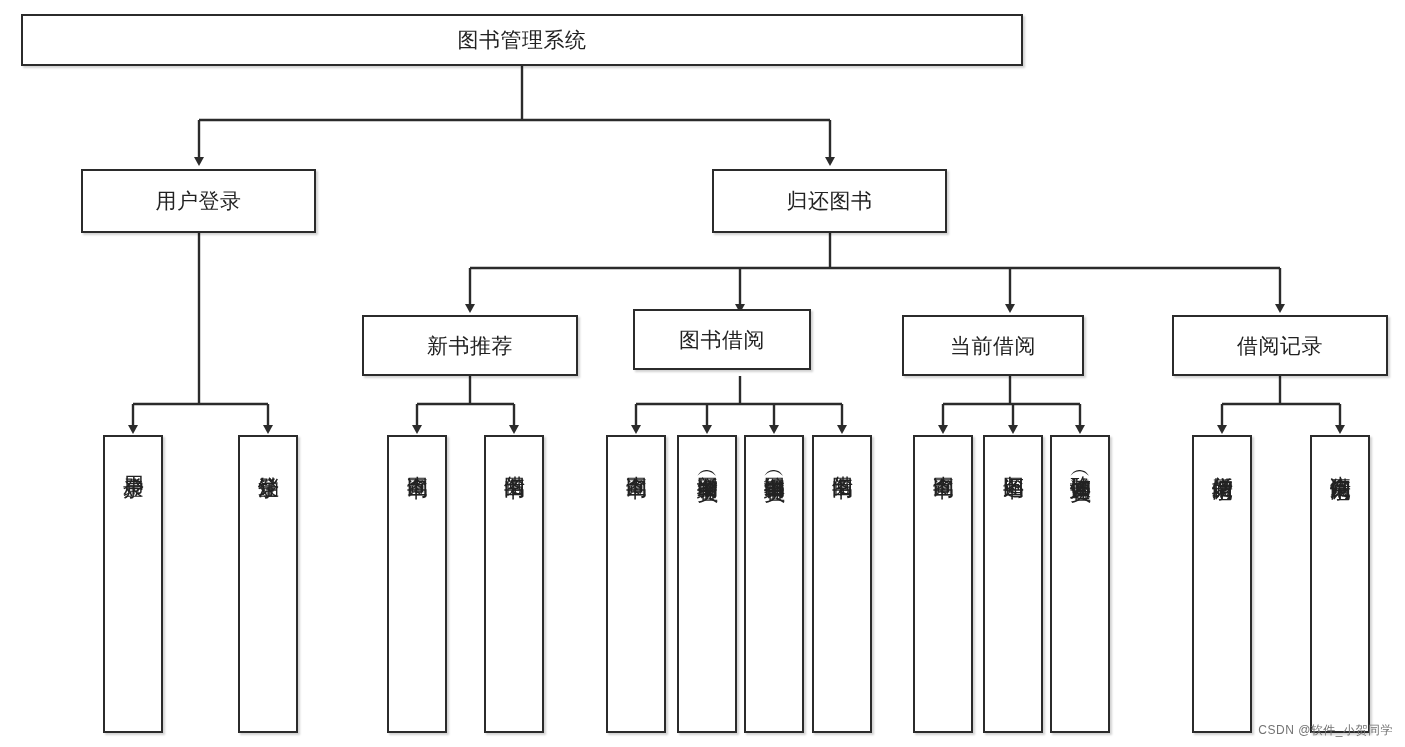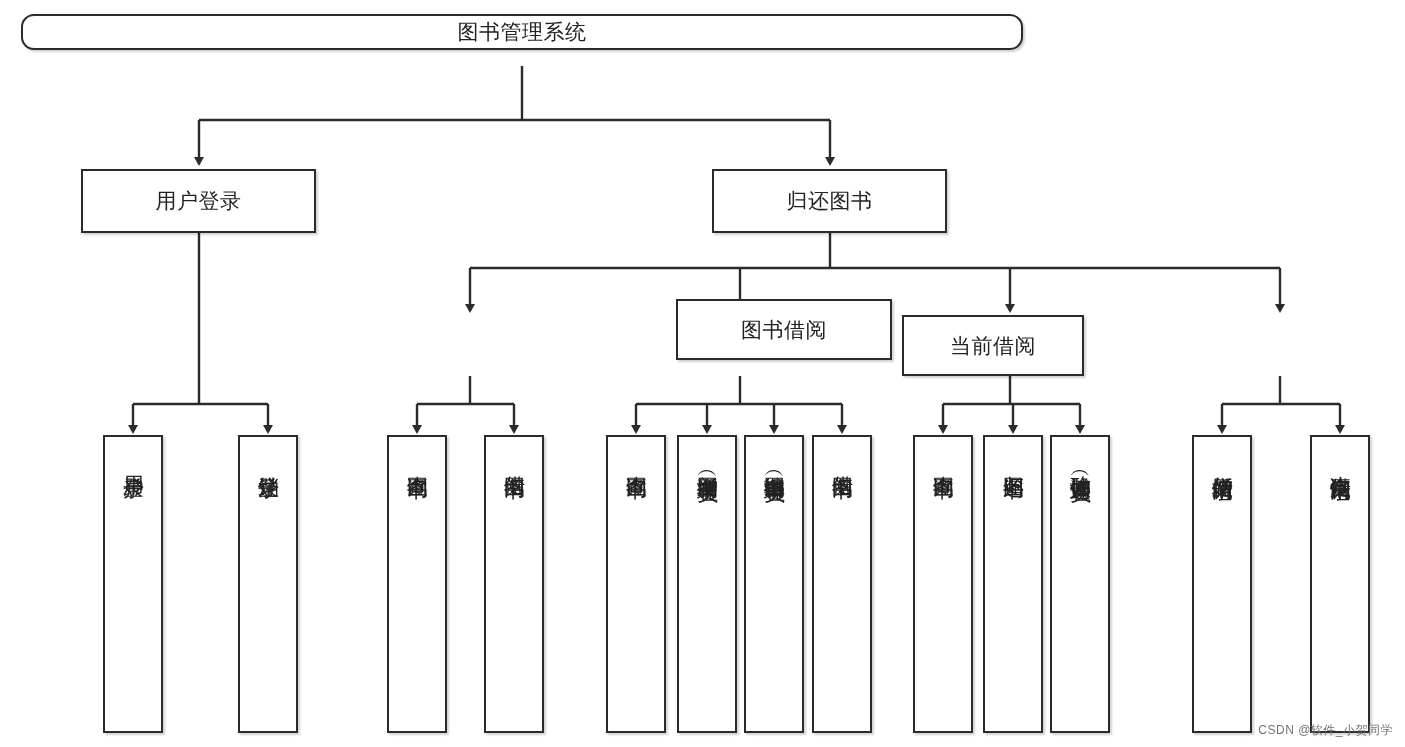--- a/index.html
+++ b/index.html
@@ -119,37 +119,43 @@
       <path d="M1013,404 L1013,426" marker-end="url(#arrow)"></path>
       <path d="M1080,404 L1080,426" marker-end="url(#arrow)"></path>
 
       <path d="M1280,376 L1280,404"></path>
       <path d="M1222,404 L1340,404"></path>
       <path d="M1222,404 L1222,426" marker-end="url(#arrow)"></path>
       <path d="M1340,404 L1340,426" marker-end="url(#arrow)"></path>
     </g>
   </svg>
 
-  <div class="node root horizontal" style="left:21px; top:14px; width:1002px; height:36px;border-radius:13px;">
+  <div class="node root horizontal" style="left:21px; top:14px; width:1002px; height:52px;">
     <span class="label">图书管理系统</span>
   </div>
 
   <div class="node horizontal" style="left:81px; top:169px; width:235px; height:64px;">
     <span class="label">用户登录</span>
   </div>
   <div class="node horizontal" style="left:712px; top:169px; width:235px; height:64px;">
     <span class="label">归还图书</span>
   </div>
 
-  <div class="node horizontal" style="left:633px; top:299px; width:216px; height:61px;margin-left:43px;">
+  <div class="node horizontal" style="left:362px; top:315px; width:216px; height:61px;">
+    <span class="label">新书推荐</span>
+  </div>
+  <div class="node horizontal" style="left:633px; top:309px; width:178px; height:61px;">
     <span class="label">图书借阅</span>
   </div>
   <div class="node horizontal" style="left:902px; top:315px; width:182px; height:61px;">
     <span class="label">当前借阅</span>
   </div>
+  <div class="node horizontal" style="left:1172px; top:315px; width:216px; height:61px;">
+    <span class="label">借阅记录</span>
+  </div>
 
   <div class="node vertical" style="left:103px; top:435px; width:60px; height:298px;">
     <span class="label">用户登录</span>
   </div>
   <div class="node vertical" style="left:238px; top:435px; width:60px; height:298px;">
     <span class="label">注销登录</span>
   </div>
 
   <div class="node vertical" style="left:387px; top:435px; width:60px; height:298px;">
     <span class="label">查询图书</span>

